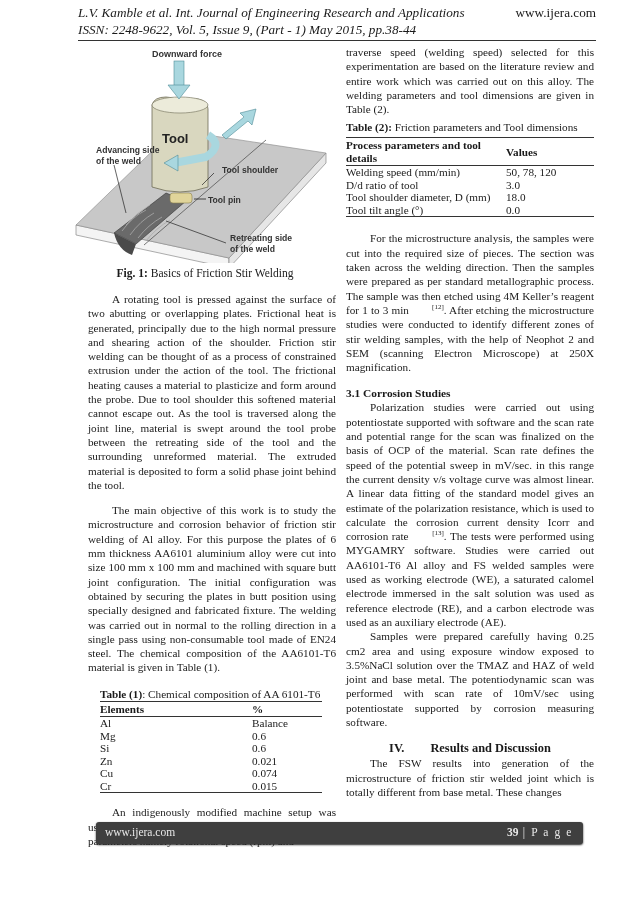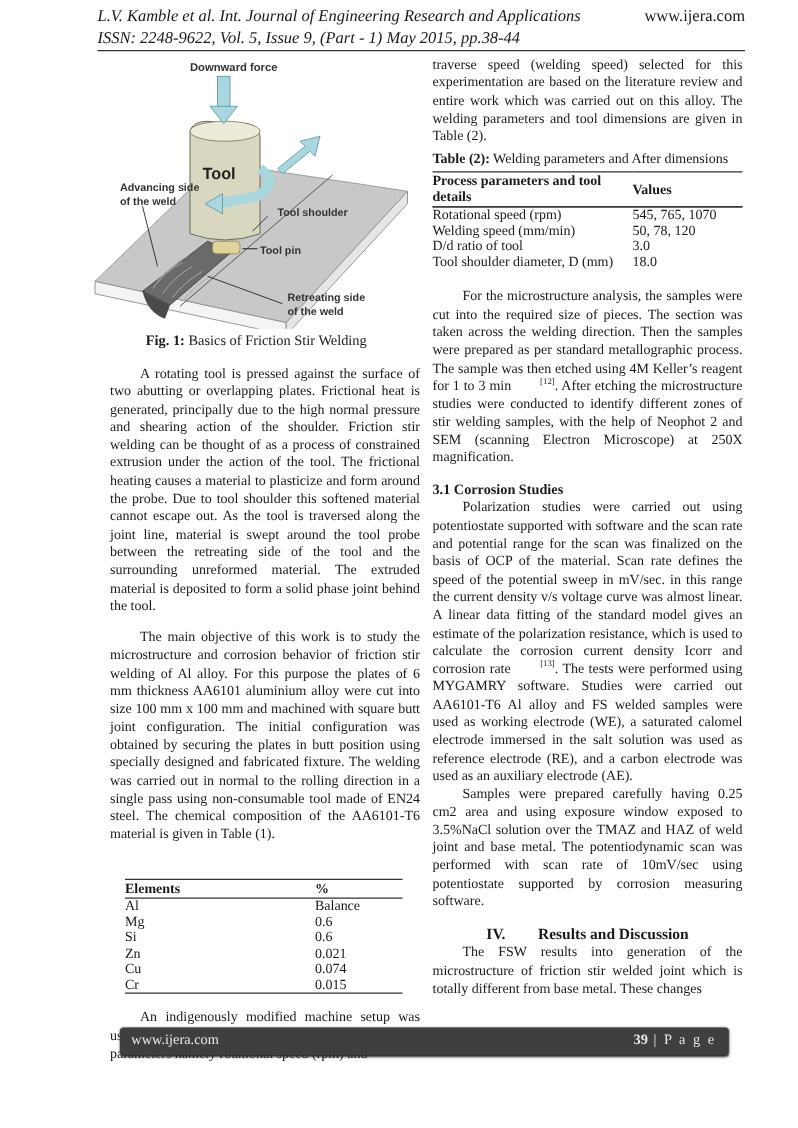--- a/index.html
+++ b/index.html
@@ -98,21 +98,24 @@
       <b>Fig. 1:</b><span> Basics of Friction Stir Welding</span>
     </div>
   </div>
 
   <div class="col col-left" style="top:292px;">
     <p class="indent">A rotating tool is pressed against the surface of two abutting or overlapping plates. Frictional heat is generated, principally due to the high normal pressure and shearing action of the shoulder. Friction stir welding can be thought of as a process of constrained extrusion under the action of the tool. The frictional heating causes a material to plasticize and form around the probe. Due to tool shoulder this softened material cannot escape out. As the tool is traversed along the joint line, material is swept around the tool probe between the retreating side of the tool and the surrounding unreformed material. The extruded material is deposited to form a solid phase joint behind the tool.</p>
     <div style="height:11px;"></div>
     <p class="indent">The main objective of this work is to study the microstructure and corrosion behavior of friction stir welding of Al alloy. For this purpose the plates of 6 mm thickness AA6101 aluminium alloy were cut into size 100 mm x 100 mm and machined with square butt joint configuration. The initial configuration was obtained by securing the plates in butt position using specially designed and fabricated fixture. The welding was carried out in normal to the rolling direction in a single pass using non-consumable tool made of EN24 steel. The chemical composition of the AA6101-T6 material is given in Table (1).</p>
     <div style="height:12px;"></div>
     <div style="padding-left:12px; width:228px;">
-      <table style="width:222px;margin-top:16px;">
+      <div class="tbl-caption">
+        <b>Table (1)</b><span>: Chemical composition of AA 6101-T6</span>
+      </div>
+      <table style="width:222px;">
         <thead>
           <tr>
             <th style="width:152px;">Elements</th>
             <th>%</th>
           </tr>
         </thead>
         <tbody>
           <tr>
               <td>Al</td>
               <td>Balance</td>
@@ -141,45 +144,45 @@
       </table>
     </div>
     <div style="height:12px;"></div>
     <p class="indent">An indigenously modified machine setup was used for FSW in the present study. The welding parameters namely rotational speed (rpm) and</p>
   </div>
 
   <div class="col col-right" style="top:45px;">
     <p>traverse speed (welding speed) selected for this experimentation are based on the literature review and entire work which was carried out on this alloy. The welding parameters and tool dimensions are given in Table (2).</p>
     <div style="height:4px;"></div>
     <div class="tbl-caption">
-      <b>Table (2):</b><span>  Welding parameters and After dimensions</span>
+      <b>Table (2):</b><span>  Friction parameters and Tool dimensions</span>
     </div>
     <table style="width:248px; margin-top:3px;">
       <thead>
         <tr>
           <th style="width:160px; line-height:12.5px;margin-top:37px;">Process parameters and tool details</th>
           <th>Values</th>
         </tr>
       </thead>
       <tbody>
         <tr>
-            <td>Rotational speed (rpm)</td>
-            <td>545, 765, 1070</td>
-          </tr>
-        <tr>
             <td>Welding speed (mm/min)</td>
             <td>50, 78, 120</td>
           </tr>
         <tr>
             <td style="font-style:normal;">D/d ratio of tool</td>
             <td>3.0</td>
           </tr>
         <tr>
             <td>Tool shoulder diameter, D (mm)</td>
             <td>18.0</td>
+          </tr>
+        <tr class="last">
+            <td>Tool tilt angle (°)</td>
+            <td>0.0</td>
           </tr>
       </tbody>
     </table>
     <div style="height:14px;"></div>
     <p class="indent"><span>For the microstructure analysis, the samples were cut into the required size of pieces. The section was taken across the welding direction. Then the samples were prepared as per standard metallographic process. The sample was then etched using 4M Keller’s reagent for 1 to 3 min </span><span class="sup">[12]</span><span>. After etching the microstructure studies were conducted to identify different zones of stir welding samples, with the help of Neophot 2 and SEM (scanning Electron Microscope) at 250X magnification.</span></p>
     <div style="height:12px;"></div>
     <div class="subhead">3.1 Corrosion Studies</div>
     <p class="indent"><span>Polarization studies were carried out using potentiostate supported with software and the scan rate and potential range for the scan was finalized on the basis of OCP of the material. Scan rate defines the speed of the potential sweep in mV/sec. in this range the current density v/s voltage curve was almost linear. A linear data fitting of the standard model gives an estimate of the polarization resistance, which is used to calculate the corrosion current density Icorr and corrosion rate </span><span class="sup">[13]</span><span>. The tests were performed using MYGAMRY software. Studies were carried out AA6101-T6 Al alloy and FS welded samples were used as working electrode (WE), a saturated calomel electrode immersed in the salt solution was used as reference electrode (RE), and a carbon electrode was used as an auxiliary electrode (AE).</span></p>
     <p class="indent">Samples were prepared carefully having 0.25 cm2 area and using exposure window exposed to 3.5%NaCl solution over the TMAZ and HAZ of weld joint and base metal. The potentiodynamic scan was performed with scan rate of 10mV/sec using potentiostate supported by corrosion measuring software.</p>
     <div style="height:12px;"></div>

